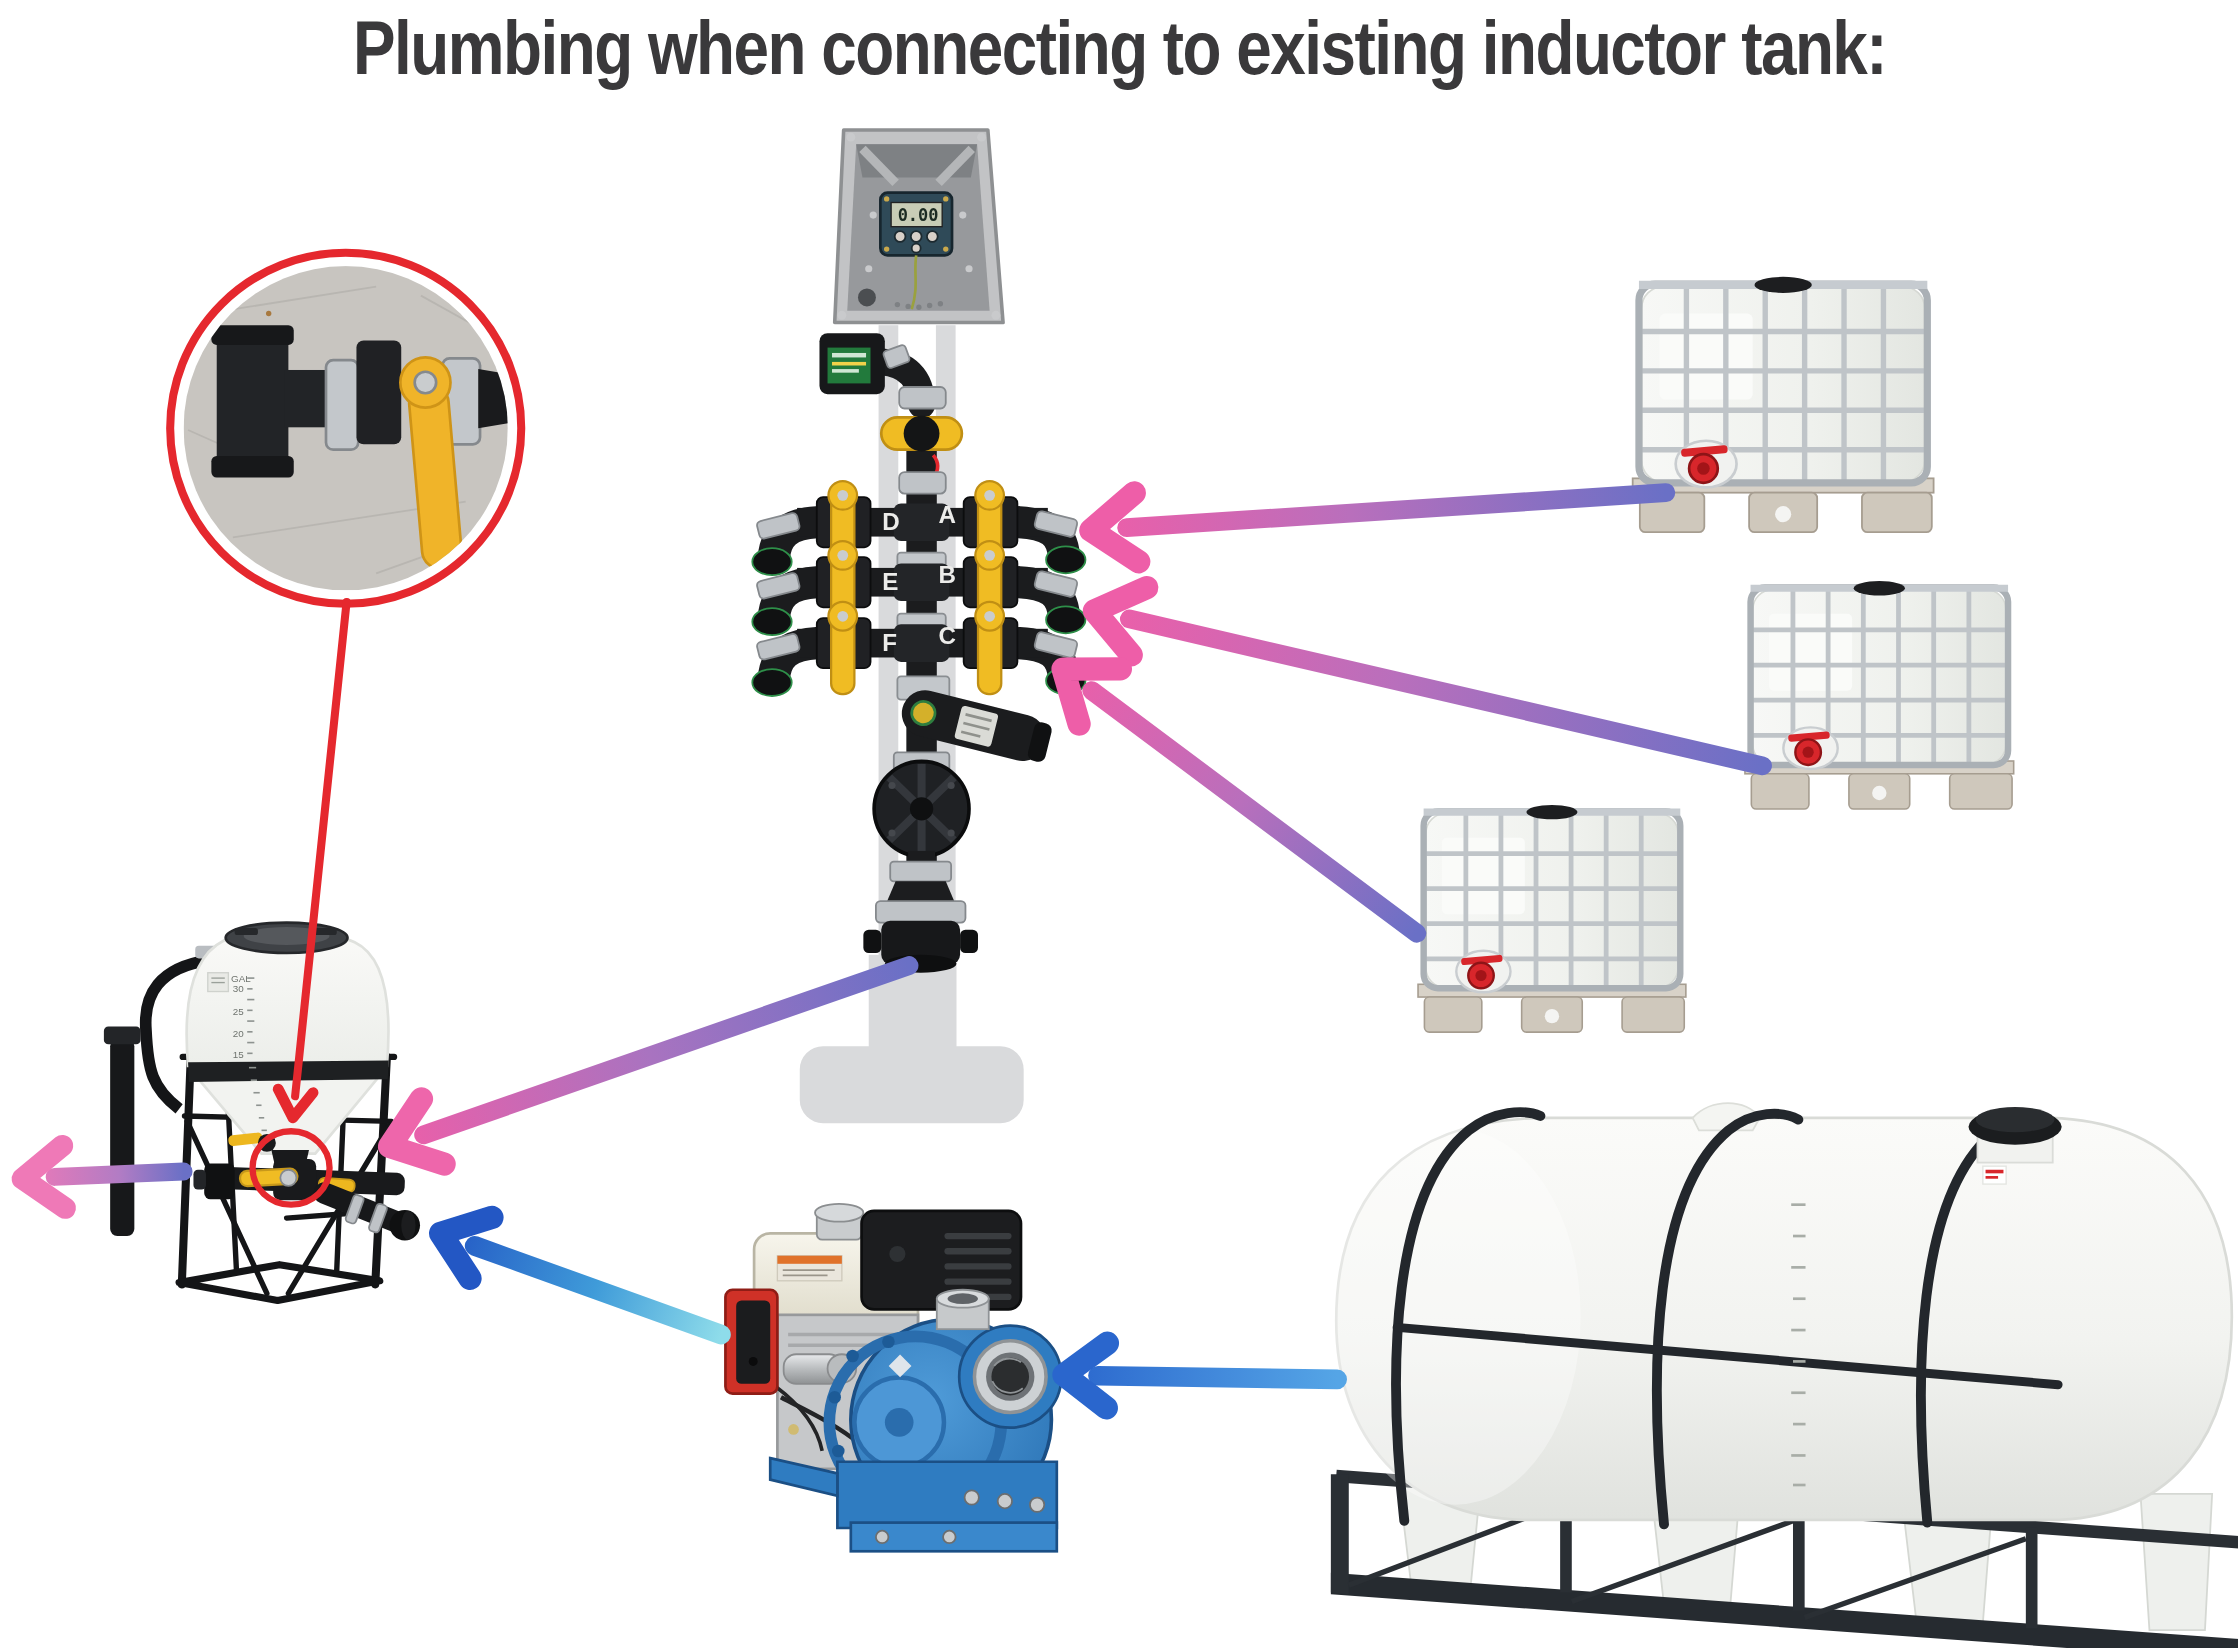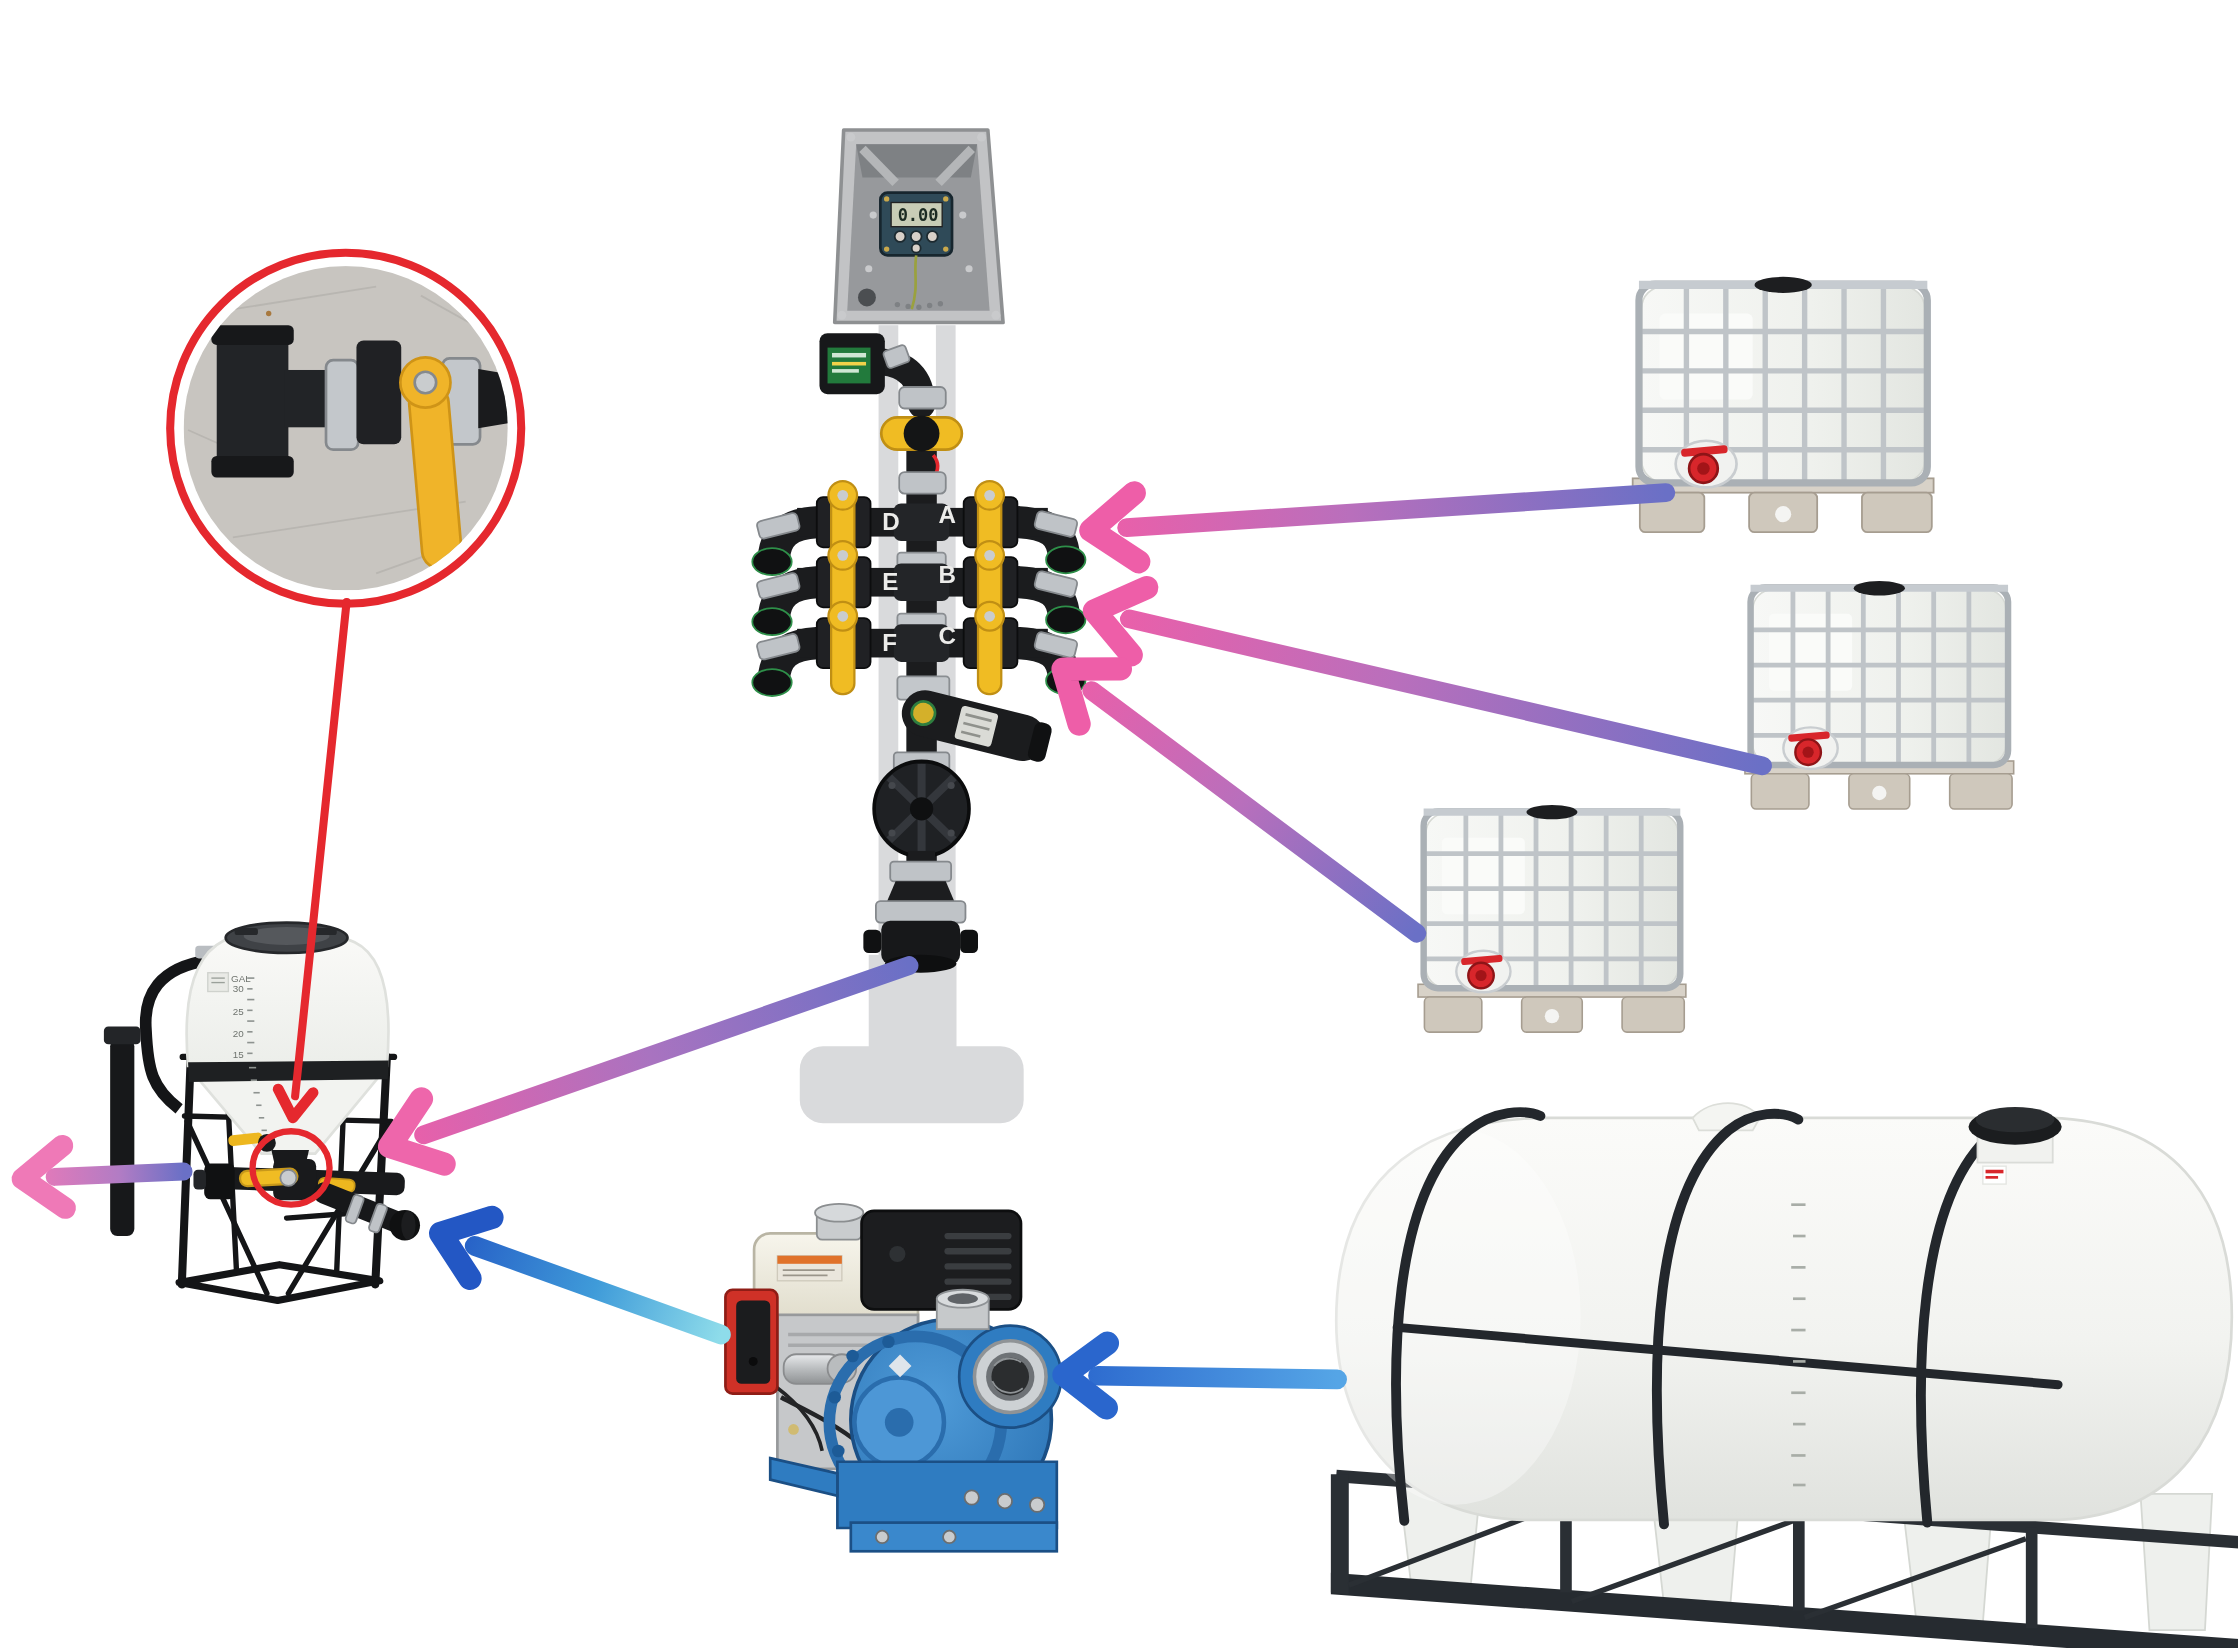--- a/index.html
+++ b/index.html
@@ -7,20 +7,23 @@
   #stage{position:absolute;left:0;top:0;width:2239px;height:1649px;}
   #title-wrap{position:absolute;left:0;top:3.6px;width:2239px;text-align:center;}
   #title-wrap .t{display:inline-block;font-weight:700;font-size:76px;letter-spacing:-1.8px;color:#3a393b;transform:scaleX(.84);transform-origin:center;white-space:nowrap;}
   svg text{font-family:"Liberation Sans",sans-serif;}
   .lcd{font-family:"DejaVu Sans Mono",monospace;font-weight:700;}
 </style>
 </head>
 <body>
 
 <div id="stage">
+  <div id="title-wrap">
+    <span class="t">Plumbing when connecting to existing inductor tank:</span>
+  </div>
 
   <svg width="2239" height="1649" viewBox="0 0 2500 1841">
     <defs>
       <linearGradient id="g1" gradientUnits="userSpaceOnUse" x1="1218" y1="592" x2="1860" y2="550">
         <stop offset="0" stop-color="#ee5ea8"></stop>
           <stop offset=".45" stop-color="#b96fbc"></stop>
           <stop offset="1" stop-color="#6a70c6"></stop>
       </linearGradient>
       <linearGradient id="g2" gradientUnits="userSpaceOnUse" x1="1222" y1="682" x2="1968" y2="855">
         <stop offset="0" stop-color="#ee5ea8"></stop>

